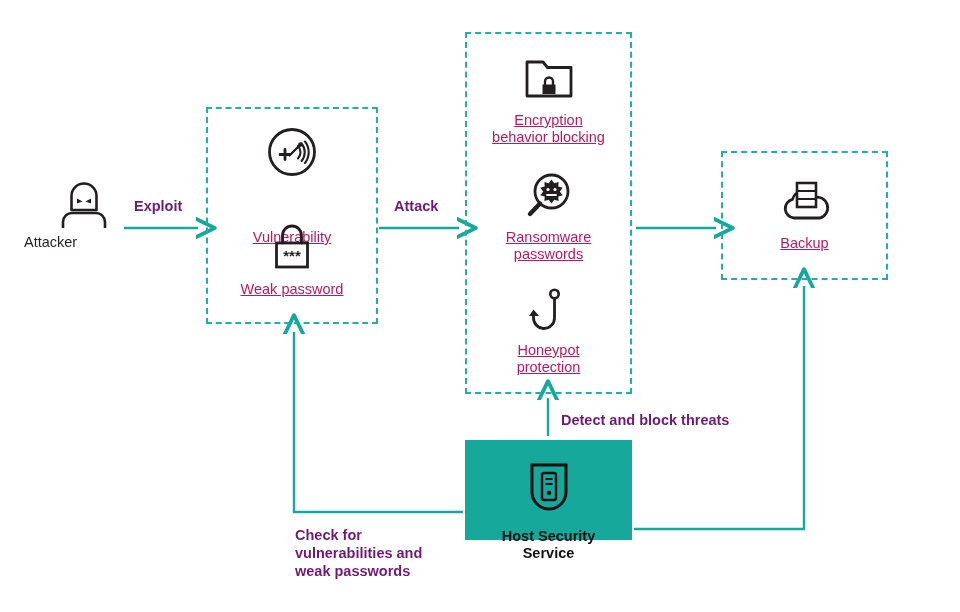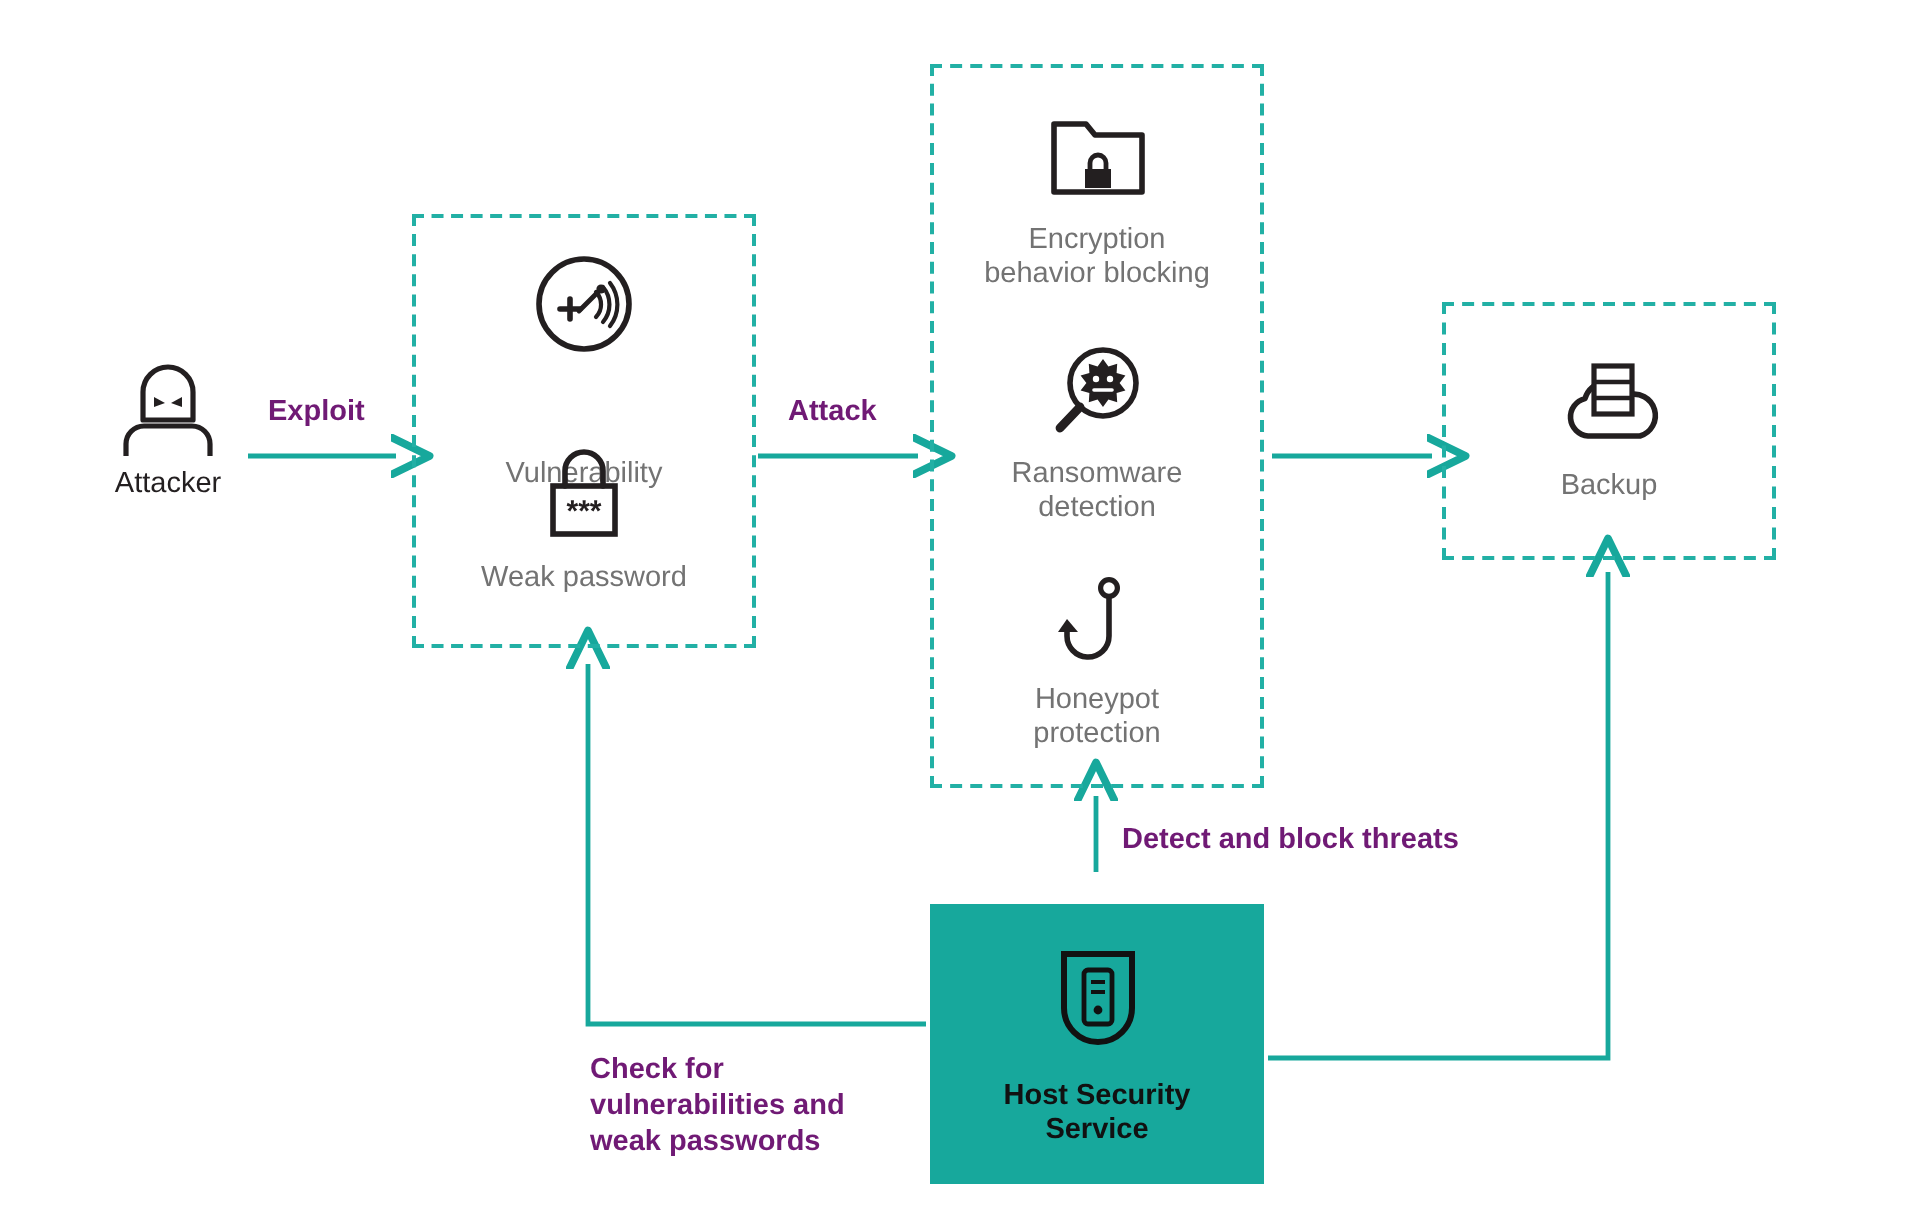--- a/index.html
+++ b/index.html
@@ -16,38 +16,38 @@
 
   .box{position:absolute;box-sizing:border-box;}
   .dashed{border:2px dashed #22b0a5;}
   .solid-teal{background:#17a89c;}
 
   .node-label{
     position:absolute;
     text-align:center;
     font-size:14.5px;
     line-height:17px;
-    color:#737373;
+    color:#be185d;
     font-weight:400;
     width:100%;
     left:0;
+    text-decoration:underline;
   }
   .icon-wrap{position:absolute;left:0;width:100%;display:flex;justify-content:center;}
 
   .flow-label{
     position:absolute;
     color:#701a75;
     font-size:14.5px;
     line-height:18px;
     font-weight:700;
     white-space:pre-line;
   }
   .attacker-cap{
     position:absolute;
-    text-align:center;
     font-size:14.5px;
     color:#231f20;
     width:120px;
   }
   .hss-label{
     position:absolute;
     left:0;width:100%;
     text-align:center;
     color:#111111;
     font-size:14.5px;
@@ -151,21 +151,21 @@
         <path d="M26.5,8.5 L29.2,12.2 L33.6,10.9 L33.3,15.5 L37.7,16.8 L34.8,20.5
                  L37.7,24.2 L33.3,25.5 L33.6,30.1 L29.2,28.8 L26.5,32.5 L23.8,28.8
                  L19.4,30.1 L19.7,25.5 L15.3,24.2 L18.2,20.5 L15.3,16.8 L19.7,15.5
                  L19.4,10.9 L23.8,12.2 Z" fill="#231f20"></path>
         <circle cx="23" cy="18.5" r="1.6" fill="#ffffff"></circle>
         <circle cx="30" cy="18.5" r="1.6" fill="#ffffff"></circle>
         <path d="M22,24 L31,24" stroke="#ffffff" stroke-width="1.8" stroke-linecap="round"></path>
       </svg>
     </div>
     <div class="node-label" style="top:195px;white-space:pre-line;">Ransomware
-detection</div>
+passwords</div>
 
     <div class="icon-wrap" style="top:253px;">
       <svg width="40" height="52" viewBox="0 0 40 52">
         <circle cx="25.5" cy="7" r="4.2" fill="none" stroke="#231f20" stroke-width="2.6"></circle>
         <path d="M25.5,11.5 L25.5,31 A10.5,10.5 0 0 1 14.5,41.5 A10.5,10.5 0 0 1 4.5,31 L4.5,27.5" fill="none" stroke="#231f20" stroke-width="2.8" stroke-linecap="round"></path>
         <path d="M4.5,22.5 L10,29 L0,29 Z" fill="#231f20"></path>
       </svg>
     </div>
     <div class="node-label" style="top:308px;white-space:pre-line;">Honeypot
 protection</div>
@@ -178,21 +178,21 @@
         <path d="M19,40 A9.5,9.5 0 0 1 17.5,21.3 A11.5,11.5 0 0 1 39,19.5
                  A9,9 0 0 1 45,40 Z" fill="none" stroke="#231f20" stroke-width="2.8" stroke-linejoin="round"></path>
 
         <rect x="22" y="5" width="19" height="24" fill="#ffffff" stroke="#231f20" stroke-width="2.6"></rect>
         <path d="M22,13 L41,13 M22,21 L41,21" stroke="#231f20" stroke-width="2.2"></path>
       </svg>
     </div>
     <div class="node-label" style="top:82px;">Backup</div>
   </div>
 
-  <div class="box solid-teal" style="left:465px;top:440px;width:167px;height:140px;margin-top:12px;">
+  <div class="box solid-teal" style="left:465px;top:440px;width:167px;height:100px;">
     <div class="icon-wrap" style="top:20px;">
       <svg width="48" height="56" viewBox="0 0 48 56">
         <path d="M7,5 L41,5 L41,32 A17,17 0 0 1 24,49 A17,17 0 0 1 7,32 Z" fill="none" stroke="#111111" stroke-width="3"></path>
         <rect x="17" y="13" width="14" height="27" rx="2" fill="none" stroke="#111111" stroke-width="2.4"></rect>
         <path d="M20.5,19 L27.5,19 M20.5,24 L27.5,24" stroke="#111111" stroke-width="2"></path>
         <circle cx="24" cy="33" r="2.2" fill="#111111"></circle>
       </svg>
     </div>
     <div class="hss-label" style="top:88px;white-space:pre-line;">Host Security
 Service</div>

